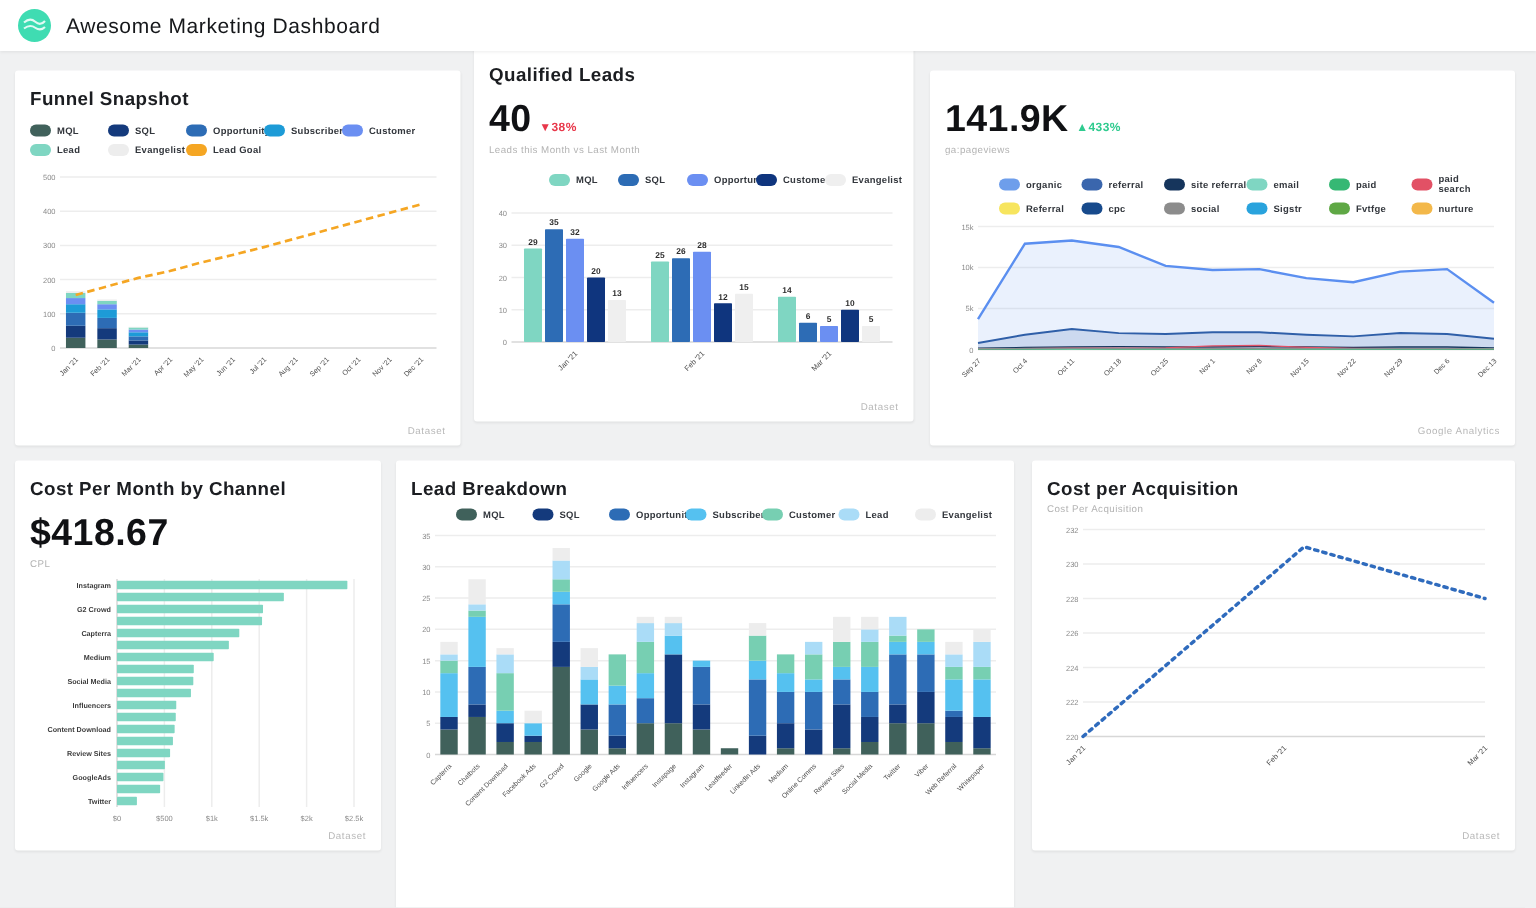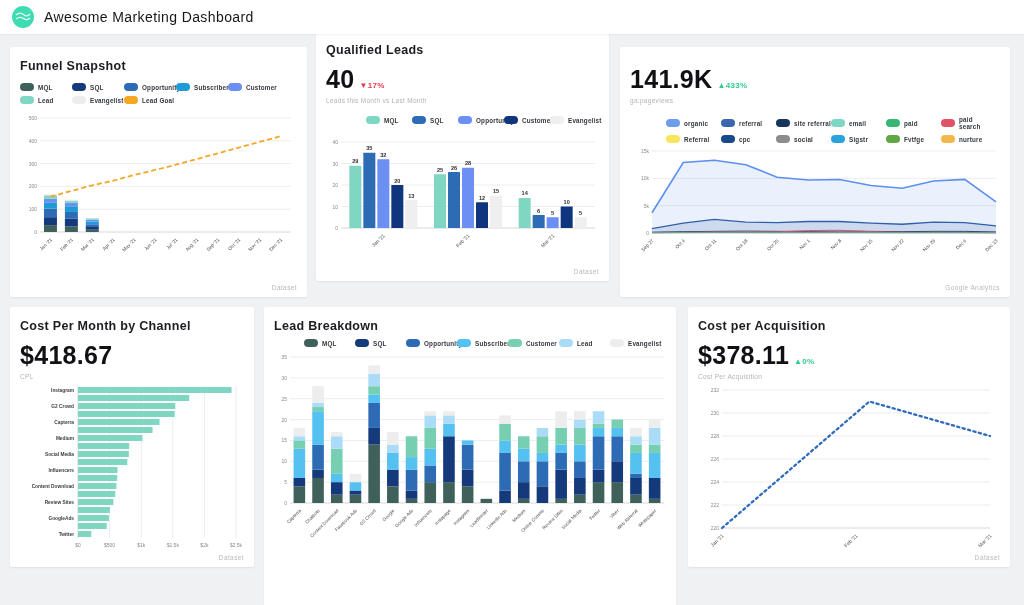--- a/index.html
+++ b/index.html
@@ -130,21 +130,21 @@
         <text x="241.625" y="128" font-size="4.8" fill="#4d4d4d" text-anchor="end" transform="rotate(-45 241.625 128)">Nov '21</text>
         <text x="262.5416666666667" y="128" font-size="4.8" fill="#4d4d4d" text-anchor="end" transform="rotate(-45 262.5416666666667 128)">Dec '21</text>
       </svg>
     <div class="source">Dataset</div>
   </section>
 
   <section class="card" style="left:316px;top:31px;width:293px;height:250px">
     <h2 class="card-title">Qualified Leads</h2>
     <div class="kpi-row">
       <span class="kpi">40</span>
-      <span class="delta down">▼17%</span>
+      <span class="delta down">▼38%</span>
     </div>
     <div class="kpi-sub">Leads this Month vs Last Month</div>
     <div class="legend" id="lg-qualified">
         <span class="li">
           <span class="chip" style="background: rgb(127, 214, 194);"></span>
           <span class="ll">MQL</span>
         </span>
         <span class="li">
           <span class="chip" style="background: rgb(45, 108, 181);"></span>
           <span class="ll">SQL</span>
@@ -528,24 +528,20 @@
         <text x="326.55" y="162" font-size="4.6" fill="#4d4d4d" text-anchor="end" transform="rotate(-45 326.55 162)">Twitter</text>
         <text x="345.25" y="162" font-size="4.6" fill="#4d4d4d" text-anchor="end" transform="rotate(-45 345.25 162)">Viber</text>
         <text x="363.95" y="162" font-size="4.6" fill="#4d4d4d" text-anchor="end" transform="rotate(-45 363.95 162)">Web Referral</text>
         <text x="382.65" y="162" font-size="4.6" fill="#4d4d4d" text-anchor="end" transform="rotate(-45 382.65 162)">Whitepaper</text>
       </svg>
     <div class="source">Dataset</div>
   </section>
 
   <section class="card" style="left:688px;top:307px;width:322px;height:260px">
     <h2 class="card-title">Cost per Acquisition</h2>
-    <div class="kpi-row">
-      <span class="kpi">$378.11</span>
-      <span class="delta up">▲0%</span>
-    </div>
     <div class="kpi-sub">Cost Per Acquisition</div>
     <svg class="chart" style="margin-top:4px" width="302" height="172">
         <line x1="24" y1="144" x2="292" y2="144" stroke="#d7d7d7" stroke-width="1"></line>
         <text x="21" y="146" font-size="5" fill="#8a8a8a" text-anchor="end">220</text>
         <line x1="24" y1="121" x2="292" y2="121" stroke="#ededed" stroke-width="1"></line>
         <text x="21" y="123" font-size="5" fill="#8a8a8a" text-anchor="end">222</text>
         <line x1="24" y1="98" x2="292" y2="98" stroke="#ededed" stroke-width="1"></line>
         <text x="21" y="100" font-size="5" fill="#8a8a8a" text-anchor="end">224</text>
         <line x1="24" y1="75" x2="292" y2="75" stroke="#ededed" stroke-width="1"></line>
         <text x="21" y="77" font-size="5" fill="#8a8a8a" text-anchor="end">226</text>

